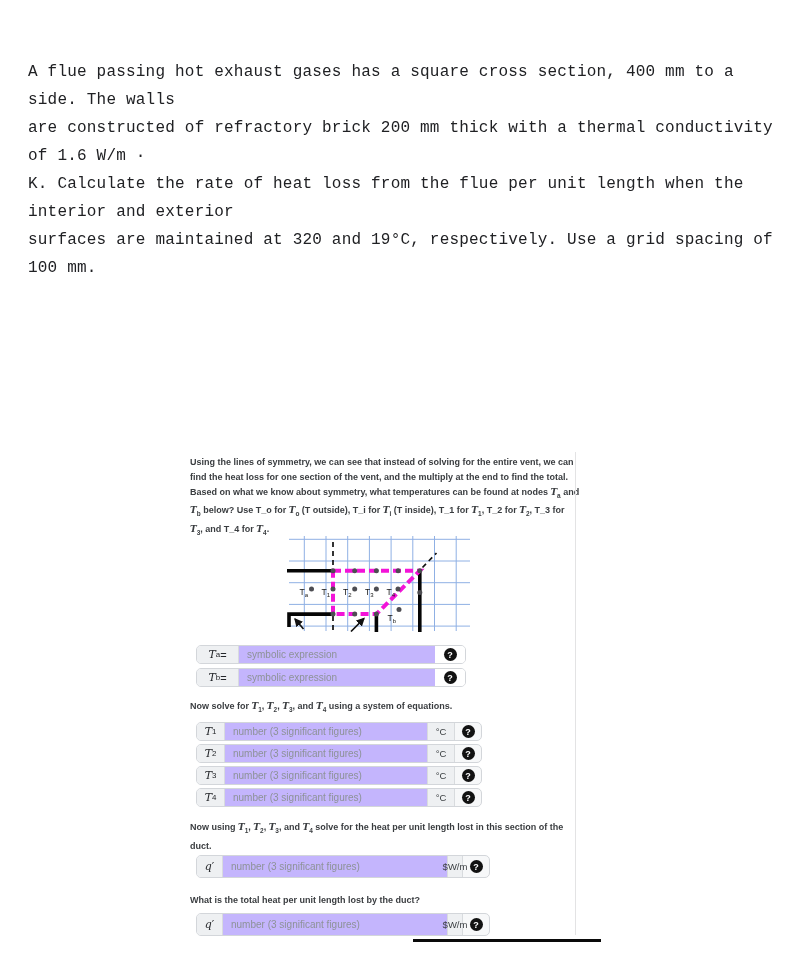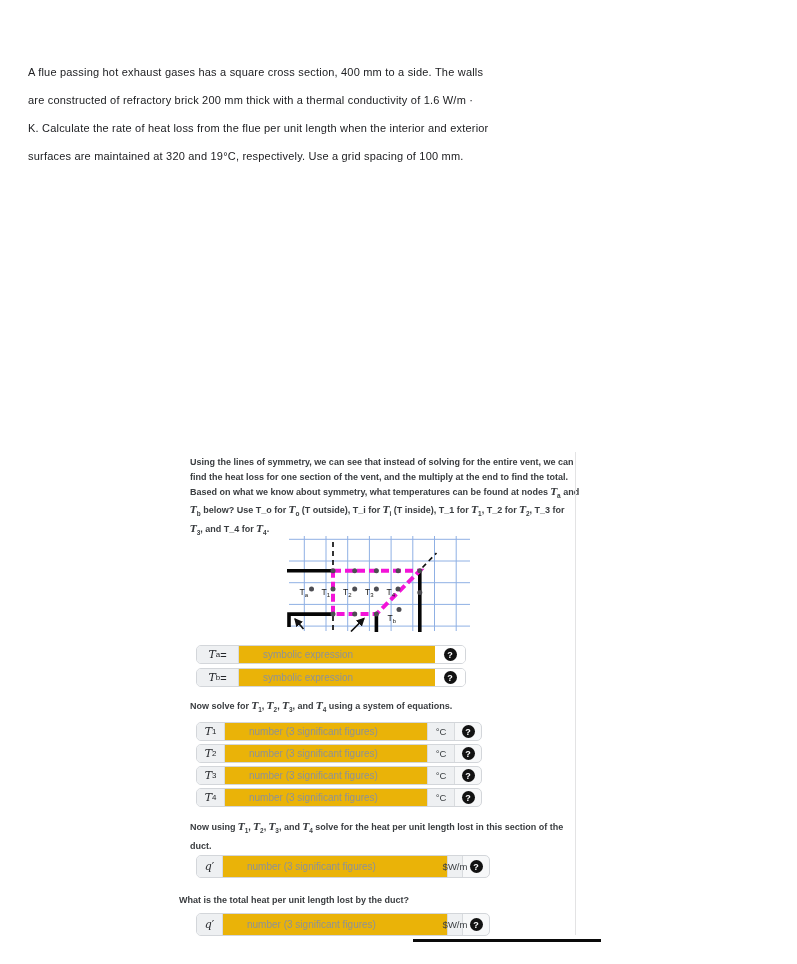--- a/index.html
+++ b/index.html
@@ -4,48 +4,48 @@
 <style>
   :root{
     --magenta:#f313d8; --grid:#8fb0e4; --wall:#050505; --node:#4d4d52;
     --ink:#1f2023; --muted:#8d9297; --border:#d3d6da; --chipbg:#eef0f2;
     --rowbg:#f7f8f9; --help:#121212; --divider:#e3e3e4;
   }
   *{margin:0;padding:0;box-sizing:border-box;}
   html,body{width:797px;height:964px;background:#ffffff;font-family:"Liberation Sans",sans-serif;color:var(--ink);}
   body{position:relative;overflow:hidden;}
 
-  .problem{position:absolute;left:28px;top:58px;width:760px;font-size:11px;line-height:28px;letter-spacing:.2px;color:#202124;}
+  .problem{position:absolute;left:28px;top:58px;width:760px;font-size:16px;line-height:28px;letter-spacing:.2px;color:#202124;font-family:Liberation Mono, monospace;}
 
   .panel-border{position:absolute;left:575px;top:452px;width:1px;height:483px;background:var(--divider);}
   .artifact-line{position:absolute;left:413px;top:939px;width:188px;height:3px;background:#0a0a0a;}
 
   .smalltext{position:absolute;font-size:9px;line-height:14.8px;color:#3a3d40;font-weight:bold;}
   .intro{left:190px;top:455px;width:392px;}
   .solve{left:190px;top:699px;width:392px;}
   .sect{left:190px;top:820px;width:392px;}
-  .total{left:179px;top:893px;width:392px;}
+  .total{left:190px;top:893px;width:392px;}
 
   .mv{font-family:"DejaVu Serif",serif;font-style:italic;}
   sub{font-size:.72em;}
   .pr{font-family:"DejaVu Serif",serif;}
 
   .diagram{position:absolute;left:287px;top:536px;}
   .grid line{stroke:var(--grid);stroke-width:1;}
   .walls path{stroke:var(--wall);stroke-width:3.6;fill:none;}
   .section{stroke:var(--magenta);stroke-width:4;fill:none;stroke-dasharray:8 4;}
   .sym path,.sym line{stroke:#111;stroke-width:1.7;fill:none;}
   .dashed{stroke-dasharray:5 4;}
   .nodes circle{fill:var(--node);}
   .nlabels text{font-family:"Liberation Sans",sans-serif;font-size:8.5px;fill:#141414;}
   .nlabels .ns{font-size:6px;}
 
   .frow{position:absolute;display:flex;align-items:stretch;border:1px solid var(--border);border-radius:5px;background:var(--rowbg);overflow:hidden;}
   .frow .lbl{background:var(--chipbg);border-right:1px solid #d8dbde;display:flex;align-items:center;justify-content:center;font-size:11px;color:#24262a;flex:0 0 auto;}
-  .frow input{flex:1 1 auto;border:none;outline:none;background:#eab308;font-family:"Liberation Sans",sans-serif;font-size:10px;color:#333;padding:0 24px;min-width:0;}
+  .frow input{flex:1 1 auto;border:none;outline:none;background:#c4b5fd;font-family:"Liberation Sans",sans-serif;font-size:10px;color:#333;padding:0 8px;min-width:0;}
   .frow input::placeholder{color:var(--muted);}
   .frow .unit{background:var(--chipbg);border-left:1px solid #d8dbde;border-right:1px solid #d8dbde;display:flex;align-items:center;justify-content:center;font-size:9.5px;color:#3c4043;flex:0 0 auto;}
   .frow .helpwrap{display:flex;align-items:center;justify-content:center;flex:0 0 26px;}
   .frow.nounit .helpwrap{background:#fff;flex:0 0 30px;}
   .helpdot{width:13px;height:13px;border-radius:50%;background:var(--help);color:#fff;font-size:9px;font-weight:bold;display:flex;align-items:center;justify-content:center;cursor:pointer;}
 
   .r-ta{left:196px;top:645px;width:270px;height:19px;}
   .r-tb{left:196px;top:668px;width:270px;height:19px;}
   .r-t1{left:196px;top:722px;width:286px;height:19px;}
   .r-t2{left:196px;top:744px;width:286px;height:19px;}

